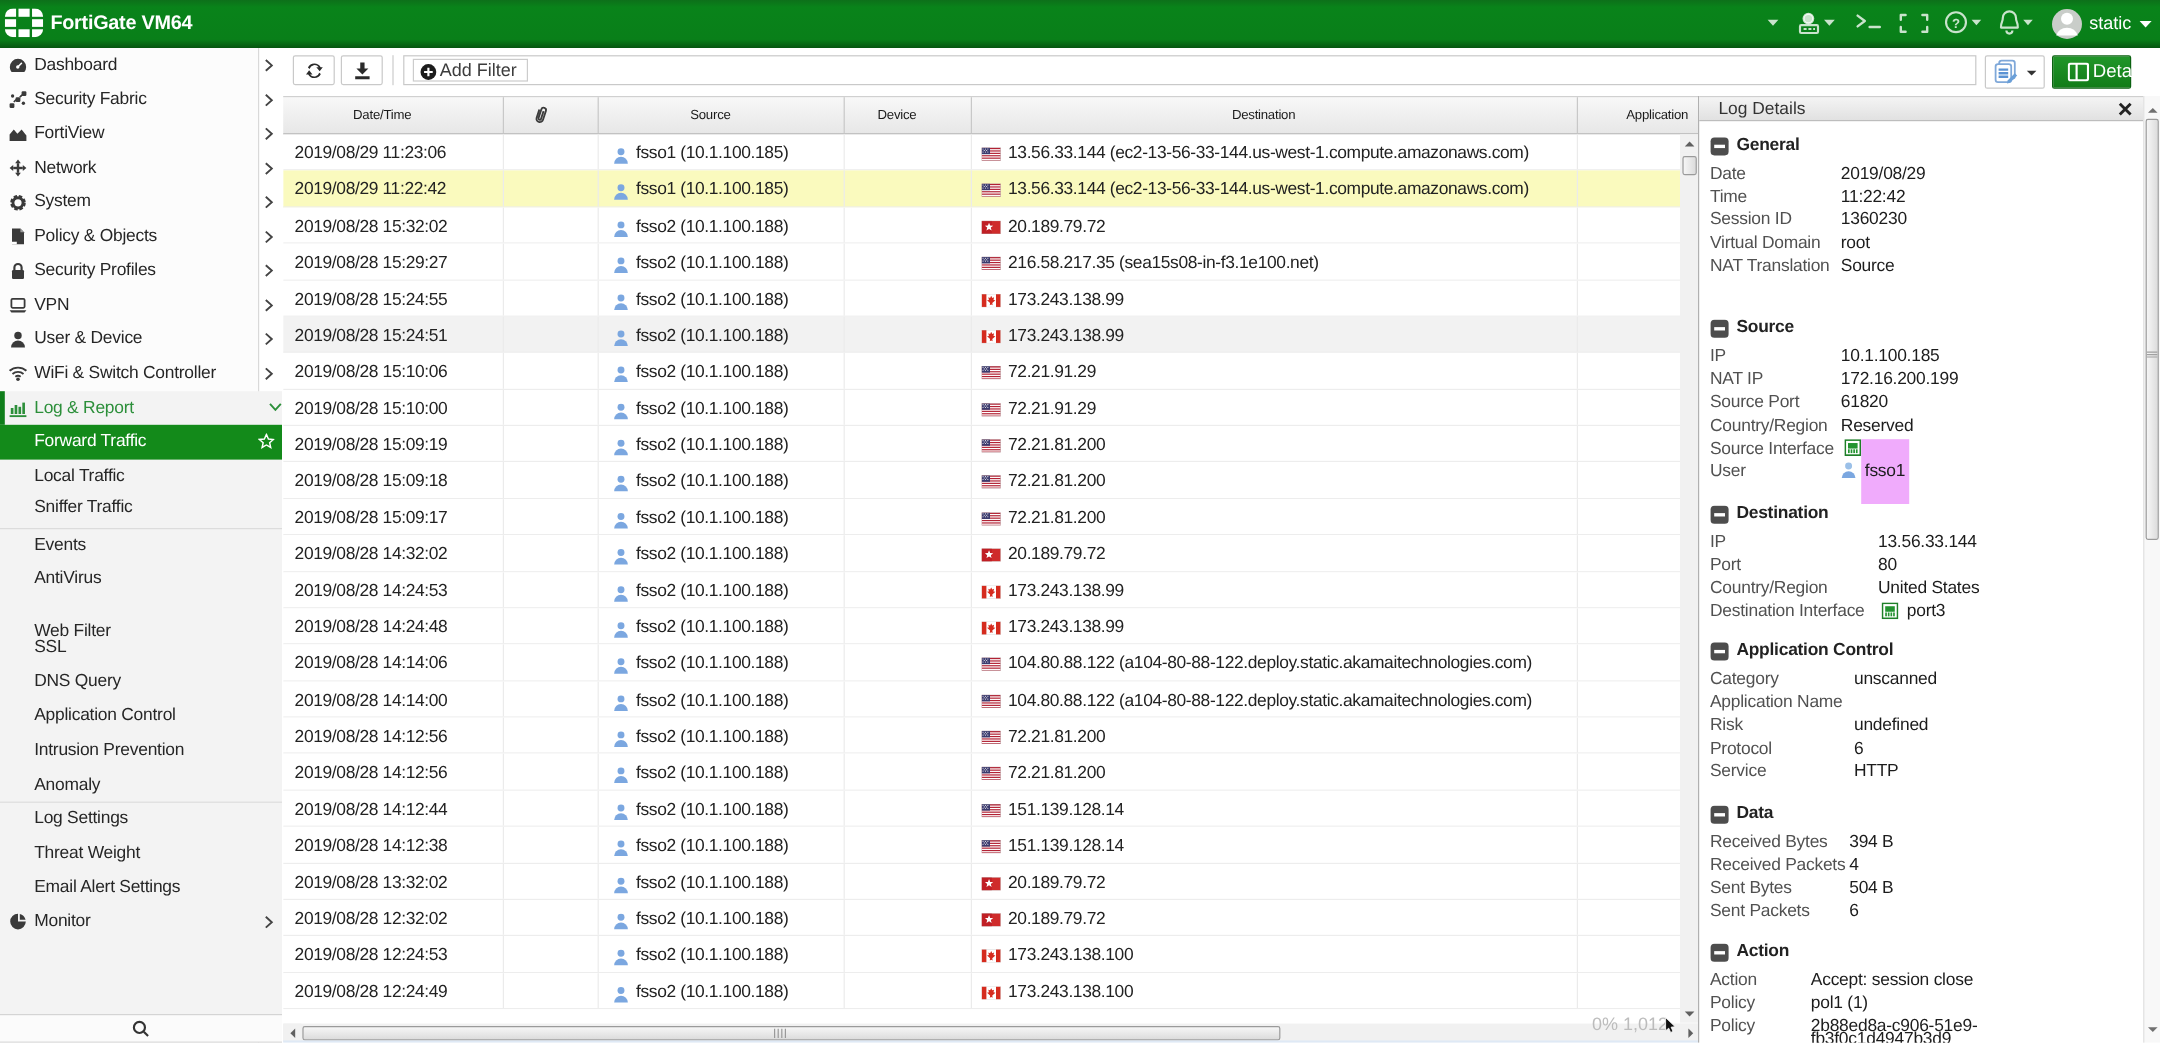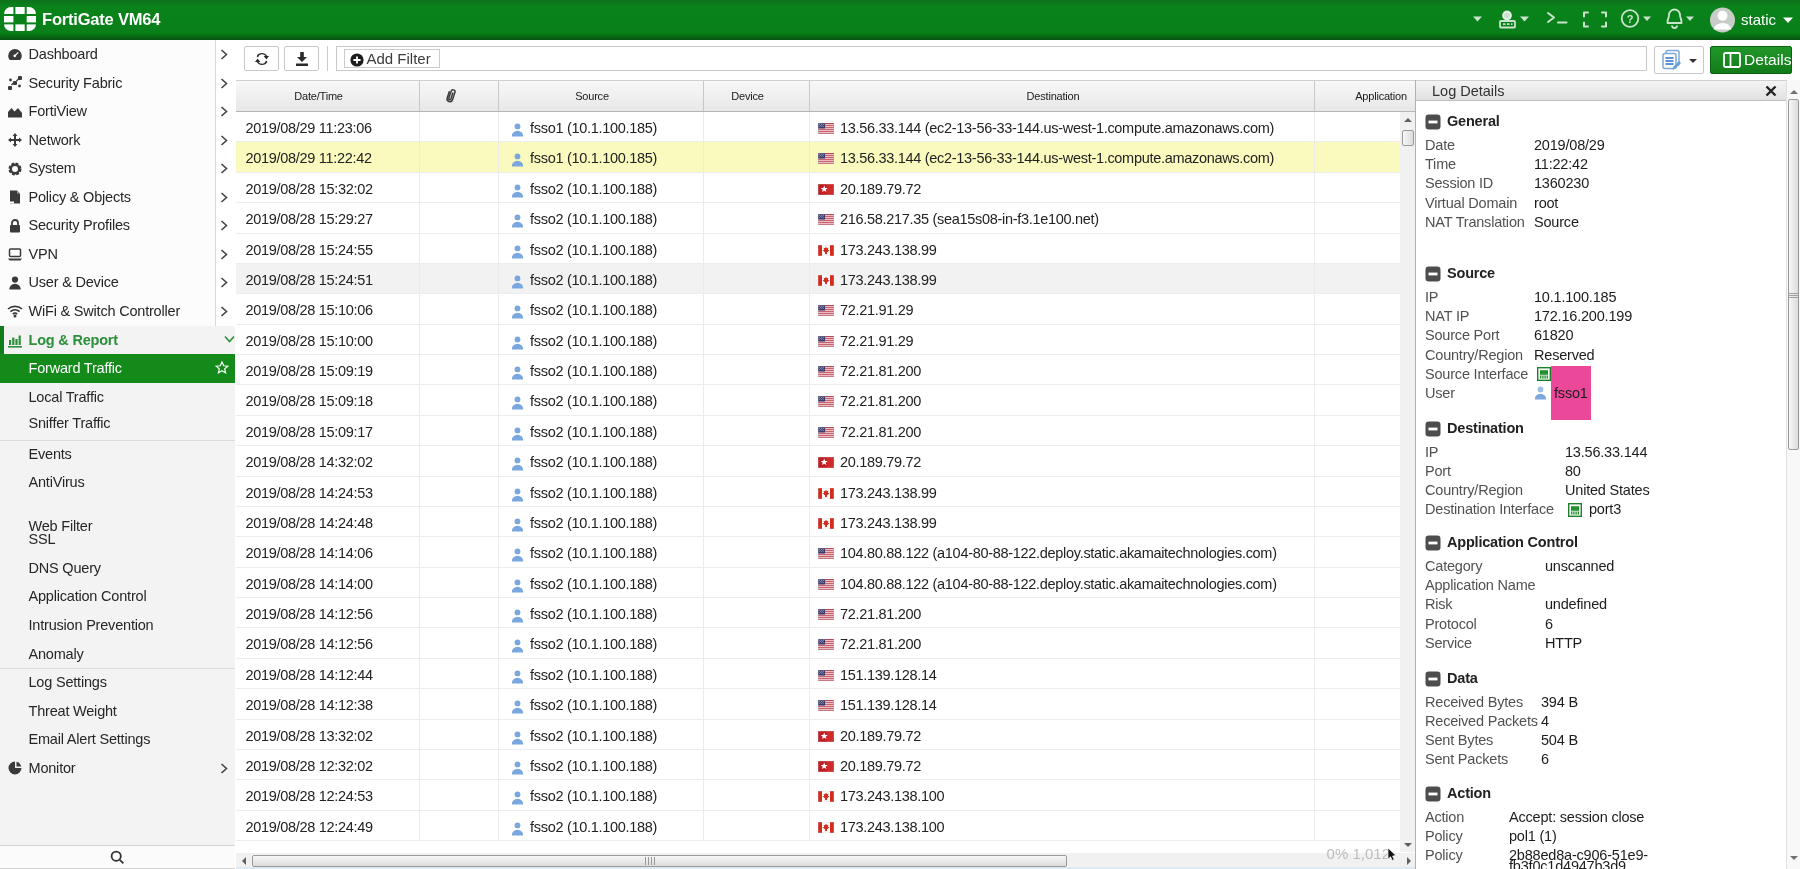--- a/index.html
+++ b/index.html
@@ -13,36 +13,36 @@
 #topicons{position:absolute;left:1460px;top:0}
 #adminname{position:absolute;left:1741px;top:0;line-height:39px;color:#fff;font-size:15px}
 
 #sidebar{position:absolute;left:0;top:40px;width:216px;height:829px;background:#fcfcfc;
  border-right:1px solid #d9d9d9}
 #sidegray{position:absolute;left:0;top:285.5px;width:235px;height:519.5px;background:#f3f3f3}
 .mi{position:absolute;left:0;width:235px;height:28.55px;line-height:28.55px;font-size:14.5px;letter-spacing:-.2px;color:#262626;white-space:nowrap}
 .mi .txt{position:absolute;left:28.5px;top:0}
 .mi svg.ic{position:absolute;left:7px;top:6.5px}
 .mi svg.chev{position:absolute;left:220px;top:9px}
-#mi-log{color:#2c8f3a;font-weight:700;border-left:4px solid #0e7d1a}
+#mi-log{color:#2c8f3a;font-weight:400;border-left:4px solid #0e7d1a}
 #mi-log .txt{left:24.5px}
 #mi-log svg.ic{left:3px}
 #mi-fwd{background:#138a1a;color:#fff}
 .sep{position:absolute;left:0;width:235px;height:0;border-top:1px solid #dcdcdc}
 #sidesearch{position:absolute;left:0;top:805px;width:235px;height:24px;background:#fbfbfb;
  border-top:1px solid #d4d4d4;border-bottom:1px solid #d4d4d4}
 
 #toolbar{position:absolute;left:236px;top:40px;width:1564px;height:40px;background:#fff}
 .tbtn{position:absolute;top:6px;height:25px;width:35px;border:1px solid #c9c9c9;background:#fff;border-radius:2px}
 #tsep{position:absolute;left:90.5px;top:6px;height:25px;width:0;border-left:1px solid #ccc}
 #addfilter{position:absolute;left:99.5px;top:6px;width:1311px;height:25px;border:1px solid #c9c9c9;background:#fff}
 #aftag{position:absolute;left:7px;top:2px;height:19px;border:1px solid #ccc;padding:0 8px 0 22px;
  line-height:17px;font-size:15px;color:#3c3c3c;background:#fff}
 #viewbtn{position:absolute;left:1418px;top:6px;width:50px;height:28px;border:1px solid #c9c9c9;background:#fff;border-radius:2px}
-#detbtn{position:absolute;left:1474px;top:6px;width:82px;height:28px;border-radius:2px;
+#detbtn{position:absolute;left:1474px;top:6px;width:66px;height:28px;border-radius:2px;
  background:linear-gradient(#21962a,#127c18);border:1px solid #0b6211;color:#fff;font-size:16px;line-height:26px}
 
 #thead{position:absolute;left:236px;top:80px;width:1179px;height:32px;
  background:linear-gradient(#f8f8f8,#e7e7e7);border-top:1px solid #d0d0d0;border-bottom:1px solid #b5b5b5;
  display:flex}
 #thead .hc{height:30px;line-height:30px;text-align:center;font-size:11px;letter-spacing:-.2px;color:#1b1b1b;
  border-right:1px solid #c8c8c8;overflow:hidden;flex:none;padding-right:18px}
 #rows{position:absolute;left:236px;top:112px;width:1164px;height:729px;overflow:hidden}
 .r{height:30.375px;display:flex;border-bottom:1px solid #ededed;background:#fff}
 .r .c{flex:none;height:100%;border-right:1px solid #ebebeb;position:relative;
@@ -72,21 +72,21 @@
 #phead{position:absolute;left:0;top:0;width:371px;height:21px;background:linear-gradient(#f4f4f4,#e1e1e1);
  border-bottom:1px solid #bdbdbd;border-top:1px solid #cfcfcf;
  font-size:14.5px;color:#333;line-height:20px;padding-left:16px}
 .sect{position:absolute;left:9px;width:360px}
 .stitle{height:17px;line-height:17px;font-weight:700;font-size:14.5px;letter-spacing:-.2px;color:#222;position:relative;padding-left:22px}
 .stitle svg{position:absolute;left:0;top:1px}
 .srow{height:19.2px;line-height:19.2px;font-size:14.5px;letter-spacing:-.2px;display:flex;white-space:nowrap}
 .srow .lb{color:#515151;flex:none}
 .srow .vl{color:#1c1c1c;position:relative}
 #pscroll{position:absolute;left:1786px;top:80px;width:14px;height:789px;background:#f8f8f8;border-left:1px solid #e0e0e0}
-.hl{background:#ec4899;padding:19px 3px}
+.hl{background:#f0abfc;padding:19px 3px}
 </style></head>
 <body>
 <div id="topbar">
   <svg id="logo" width="32" height="24" viewBox="0 0 32 24">
     <defs>
         <clipPath id="lc">
           <rect x="0" y="0" width="32" height="24" rx="7" ry="7"></rect>
         </clipPath>
       </defs>
     <g clip-path="url(#lc)" fill="#fff">

